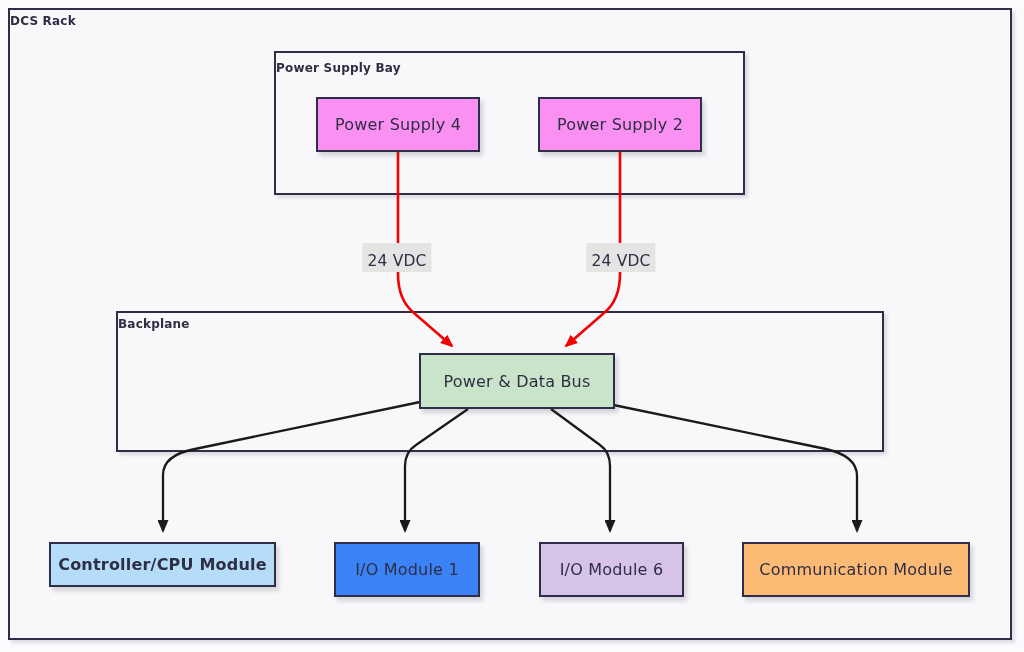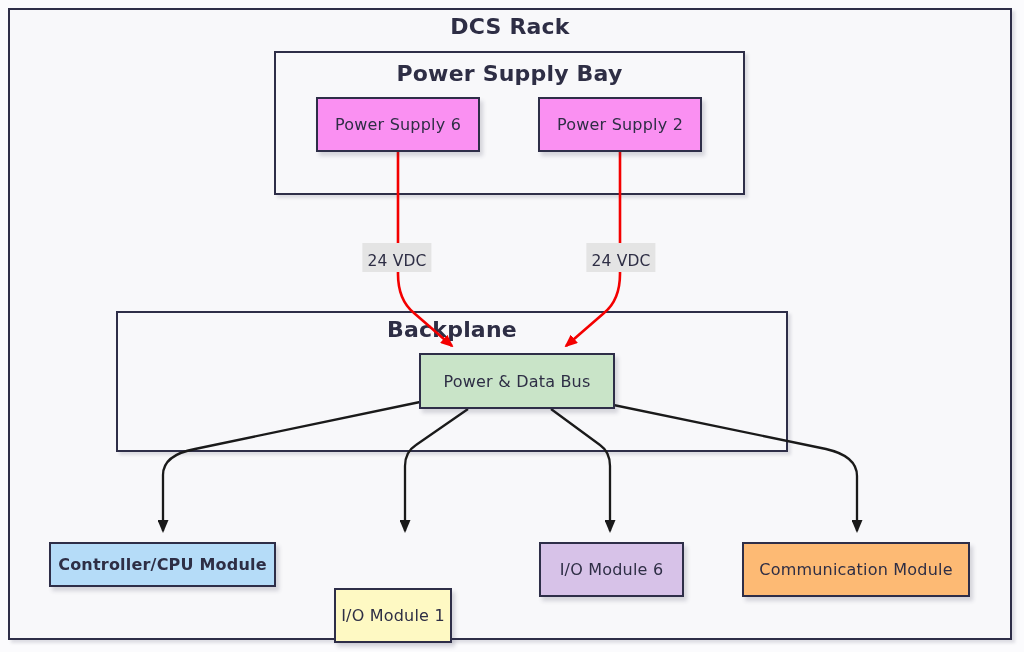--- a/index.html
+++ b/index.html
@@ -2,22 +2,22 @@
 <html><head>
 <meta charset="utf-8">
 <style>
   * { margin:0; padding:0; box-sizing:border-box; }
   html,body { width:1024px; height:652px; background:#fbfbfd; overflow:hidden;
     font-family:"DejaVu Sans","Liberation Sans",sans-serif; }
   #canvas { position:relative; width:1024px; height:652px; color:#2e2e45; }
 
   .cluster { position:absolute; border:2px solid #2e2e48; background:#f8f8fa;
     box-shadow:3px 3px 3px rgba(50,50,80,0.14); }
-  .cluster-title { position:absolute; left:0; right:0; top:8px; text-align:center;
-    font-size:22px; font-weight:600; letter-spacing:0.2px; }
+  .cluster-title { position:absolute; left:0; right:0; top:8px; 
+    font-size:12px; font-weight:600; letter-spacing:0.2px; }
 
   .node { position:absolute; border:2px solid #2e2e48; display:flex;
     align-items:center; justify-content:center; font-size:16px; font-weight:500;
     letter-spacing:0.2px; box-shadow:3px 4px 4px rgba(50,50,80,0.18); z-index:3; }
 
   #edges { position:absolute; left:0; top:0; width:1024px; height:652px;
     z-index:2; pointer-events:none; }
   .edge-power { stroke:#f40000; stroke-width:2.6; fill:none; }
   .edge-data  { stroke:#1a1a1a; stroke-width:2.3; fill:none; }
 
@@ -31,21 +31,21 @@
 <div id="canvas">
 
   <div class="cluster" style="left:8px; top:8px; width:1004px; height:632px;">
     <div class="cluster-title" style="top:4px;">DCS Rack</div>
   </div>
 
   <div class="cluster" style="left:274px; top:51px; width:471px; height:144px;">
     <div class="cluster-title">Power Supply Bay</div>
   </div>
 
-  <div class="cluster" style="left:116px; top:311px; width:672px; height:141px;">
+  <div class="cluster" style="left:116px; top:311px; width:768px; height:141px;">
     <div class="cluster-title" style="top:4px;">Backplane</div>
   </div>
 
   <svg id="edges" viewBox="0 0 1024 652" xmlns="http://www.w3.org/2000/svg">
     <defs>
       <marker id="arrow-red" viewBox="0 0 13 11" refX="11" refY="5.5" markerWidth="13" markerHeight="11" markerUnits="userSpaceOnUse" orient="auto">
           <path d="M0,0 L13,5.5 L0,11 Z" fill="#f40000"></path>
         </marker>
       <marker id="arrow-black" viewBox="0 0 13 11" refX="11" refY="5.5" markerWidth="13" markerHeight="11" markerUnits="userSpaceOnUse" orient="auto">
           <path d="M0,0 L13,5.5 L0,11 Z" fill="#1a1a1a"></path>
@@ -56,36 +56,36 @@
     <path class="edge-data" d="M420,402 L195,449 Q163,455 163,475 L163,531" marker-end="url(#arrow-black)"></path>
     <path class="edge-data" d="M468,409 L416,445 Q405,452 405,466 L405,531" marker-end="url(#arrow-black)"></path>
     <path class="edge-data" d="M551,409 L600,445 Q610,452 610,466 L610,531" marker-end="url(#arrow-black)"></path>
     <path class="edge-data" d="M599,402 L826,449 Q857,456 857,476 L857,531" marker-end="url(#arrow-black)"></path>
   </svg>
 
   <div class="edge-label" style="left:397px;">24 VDC</div>
   <div class="edge-label" style="left:621px;">24 VDC</div>
 
   <div class="node" style="left: 316px; top: 97px; width: 164px; height: 55px; background: rgb(250, 144, 242);">
-    <span>Power Supply 6</span>
+    <span>Power Supply 4</span>
   </div>
 
   <div class="node" style="left: 538px; top: 97px; width: 164px; height: 55px; background: rgb(250, 144, 242); align-items: center;">
     <span>Power Supply 2</span>
   </div>
 
   <div class="node" style="left: 419px; top: 353px; width: 196px; height: 56px; background: rgb(201, 228, 200);">
     <span>Power &amp; Data Bus</span>
   </div>
 
   <div class="node" style="left: 49px; top: 542px; width: 227px; height: 45px; background: rgb(181, 220, 248); font-weight: bold;">
     <span>Controller/CPU Module</span>
   </div>
 
-  <div class="node" style="left: 334px; top: 542px; width: 118px; height: 55px; background: #fef9c3; margin-top: 46px;">
+  <div class="node" style="left: 334px; top: 542px; width: 146px; height: 55px; background: #3b82f6;">
     <span>I/O Module 1</span>
   </div>
 
   <div class="node" style="left: 539px; top: 542px; width: 145px; height: 55px; background: rgb(215, 194, 232);">
     <span>I/O Module 6</span>
   </div>
 
   <div class="node" style="left: 742px; top: 542px; width: 228px; height: 55px; background: #fdba74;">
     <span>Communication Module</span>
   </div>

